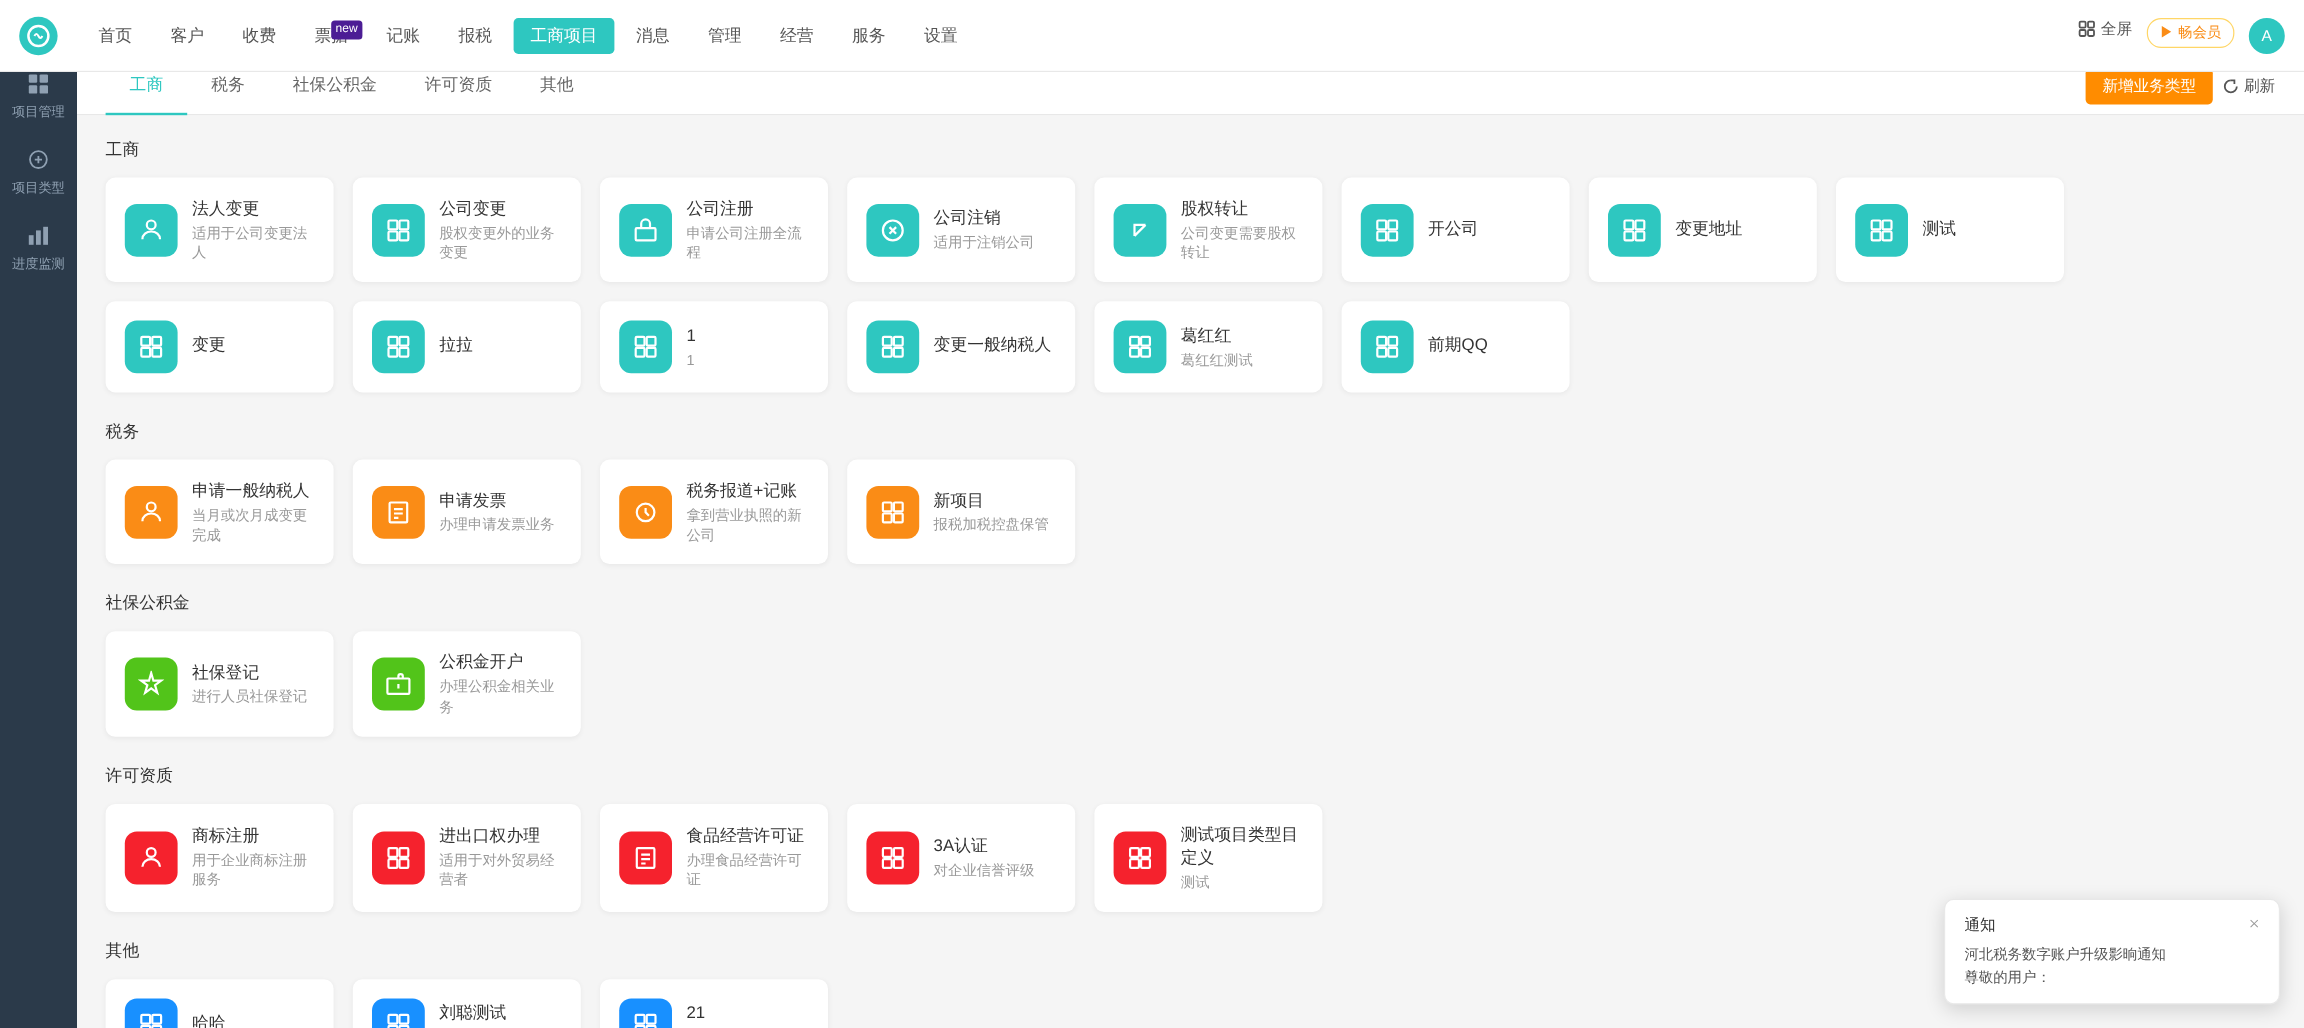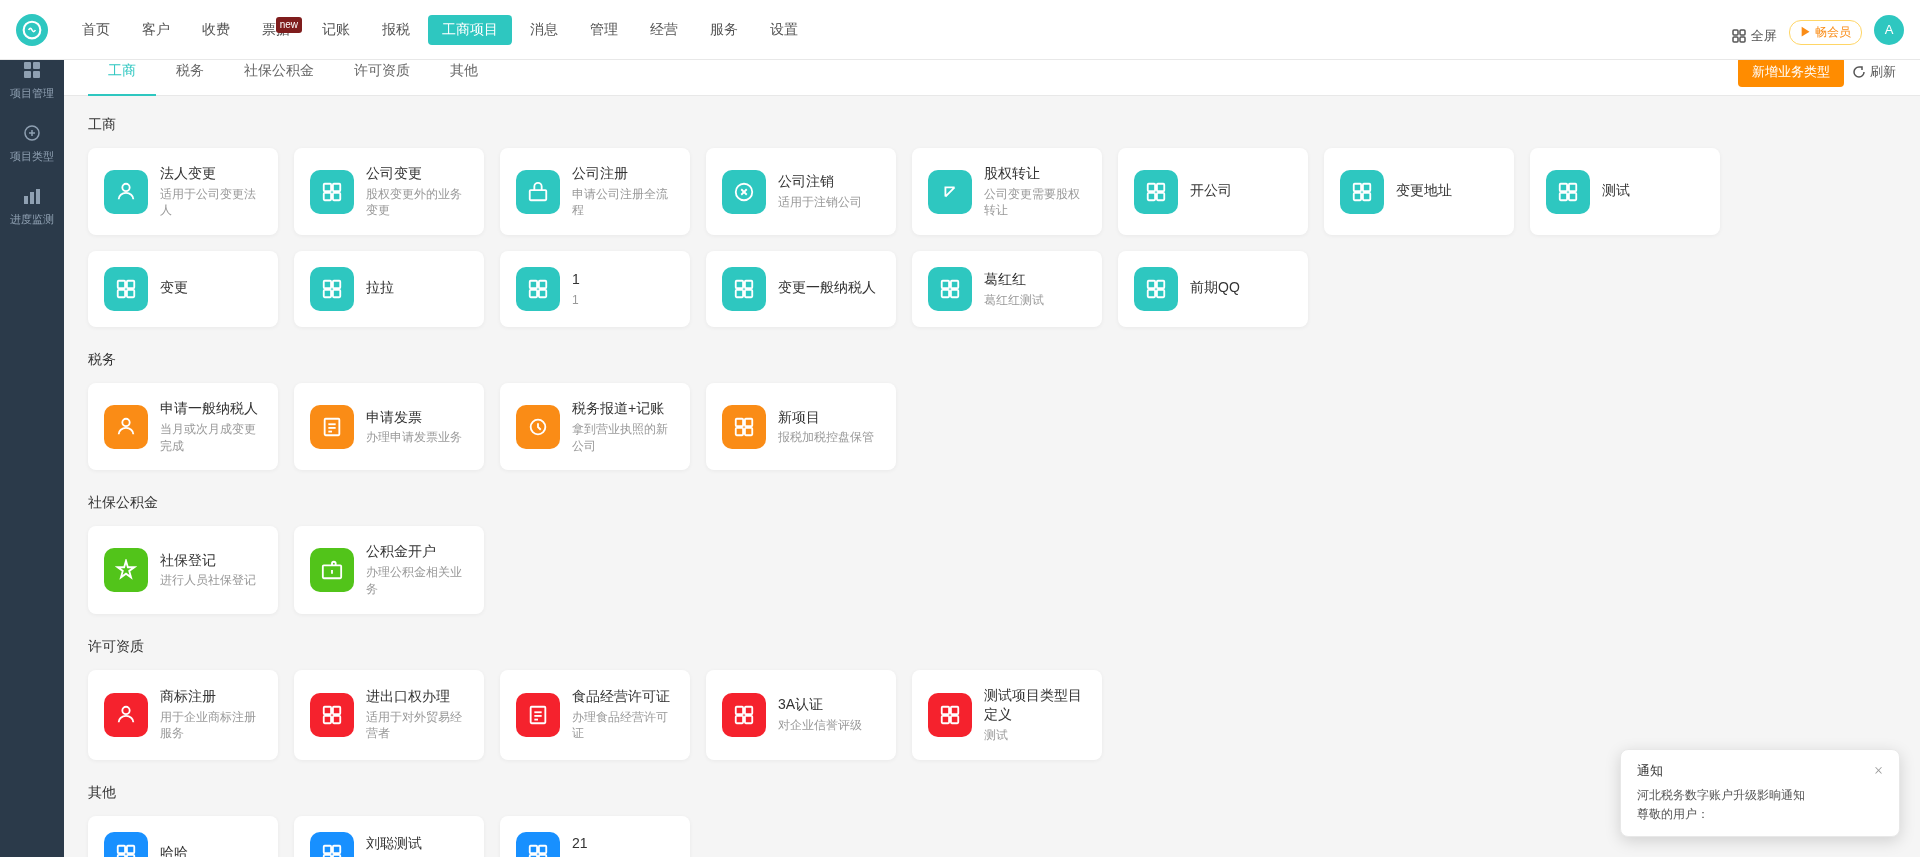--- a/index.html
+++ b/index.html
@@ -37,29 +37,29 @@
       position: relative;
     }
     .nav-item.active {
       background: #2ec7c0;
       color: #fff;
       border-radius: 4px;
     }
     .nav-item .badge-new {
       position: absolute;
       top: 2px; right: 2px;
-      background: #7f1d1d;
+      background: #4c1d95;
       color: #fff;
       font-size: 10px;
       padding: 0 4px;
       border-radius: 3px;
       line-height: 16px;
     }
     .nav-right {
-      display: flex; align-items: flex-end; gap: 12px;
+      display: flex; align-items: flex-start; gap: 12px;
       margin-left: auto;
     }
     .nav-right-btn {
       display: flex; align-items: center; gap: 4px;
       color: #555; font-size: 13px; cursor: pointer;
     }
     .vip-btn {
       background: #fff;
       border: 1px solid #ffd666;
       color: #fa8c16;

